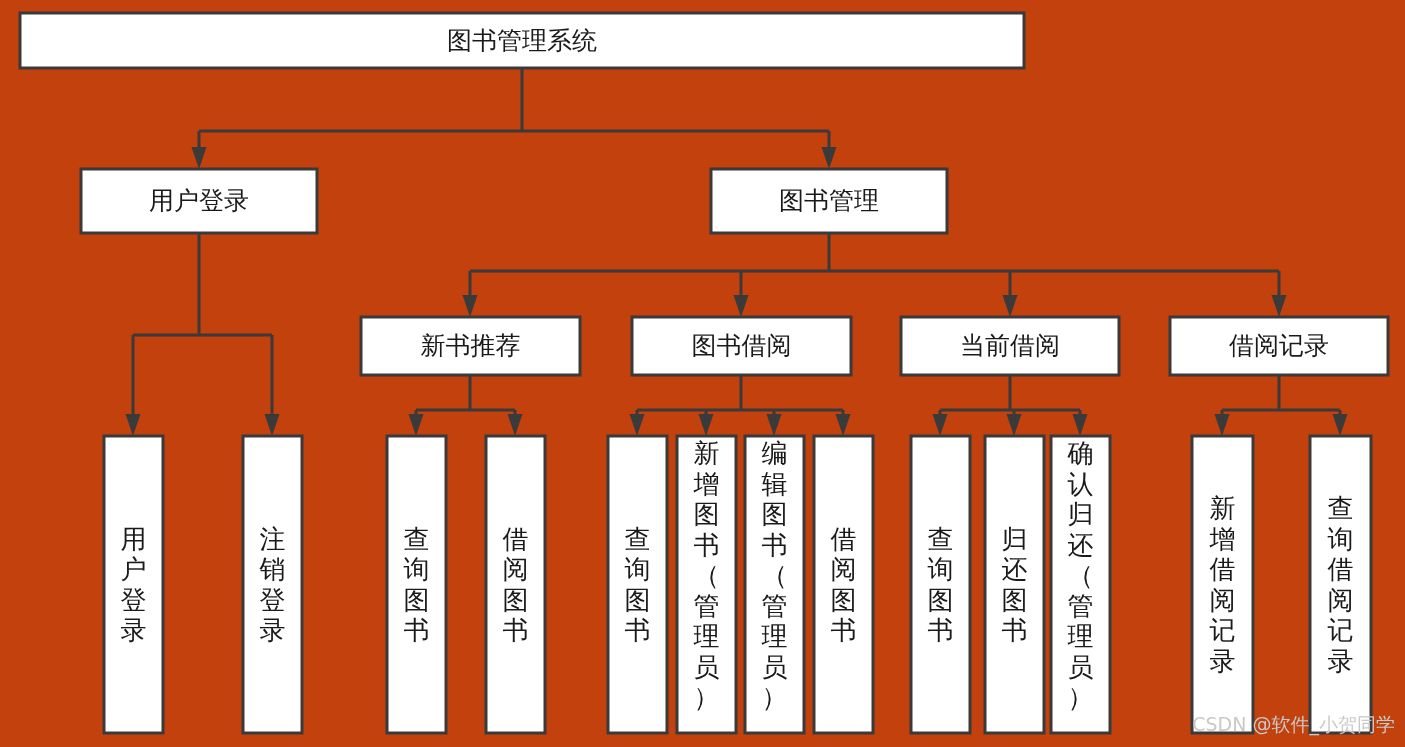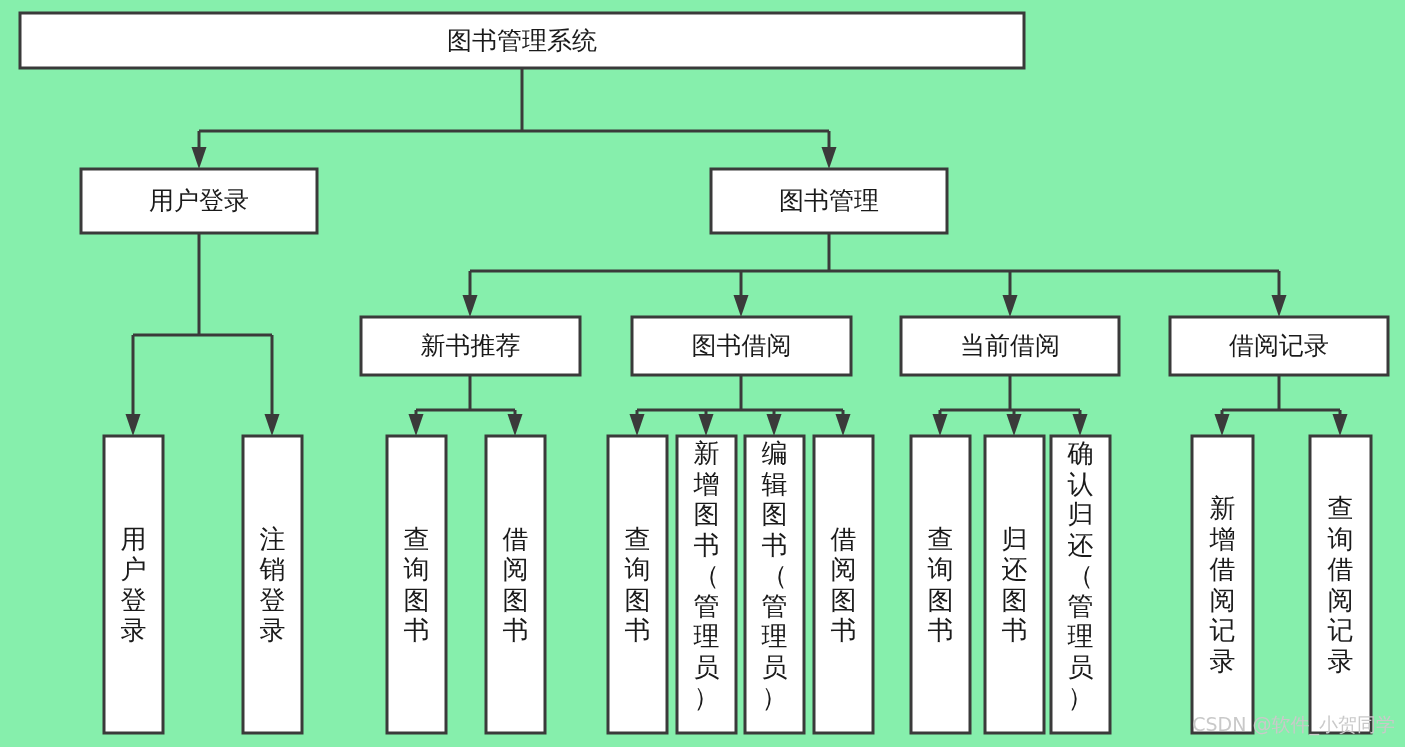--- a/index.html
+++ b/index.html
@@ -11,21 +11,21 @@
   body {
     width: 1405px;
     height: 747px;
     font-family: "DejaVu Sans", "Liberation Sans", sans-serif;
     overflow: hidden;
   }
   #diagram-root {
     position: relative;
     width: 1405px;
     height: 747px;
-    background: #86efac;
+    background: #c2410c;
   }
   svg.diagram-canvas {
     position: absolute;
     left: 0;
     top: 0;
     width: 1405px;
     height: 747px;
     display: block;
   }
   .node-box {

